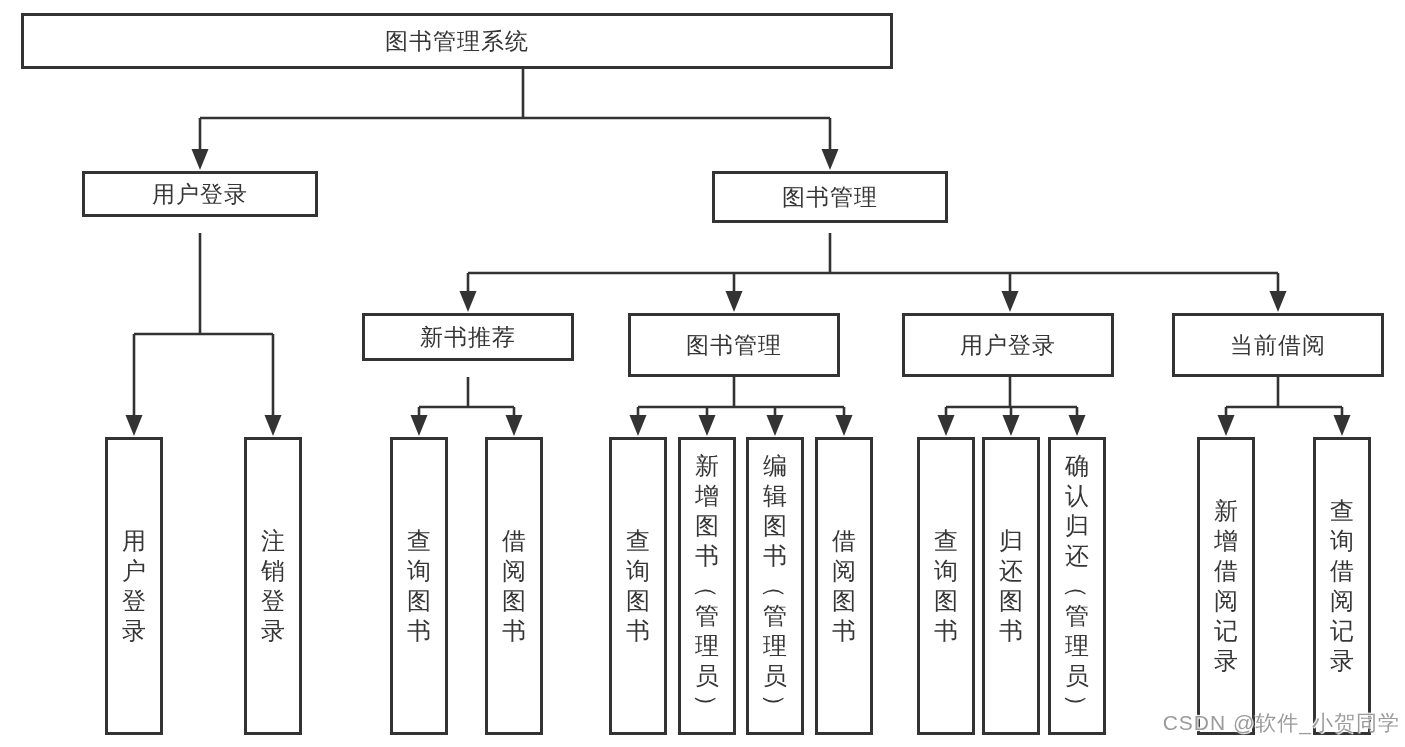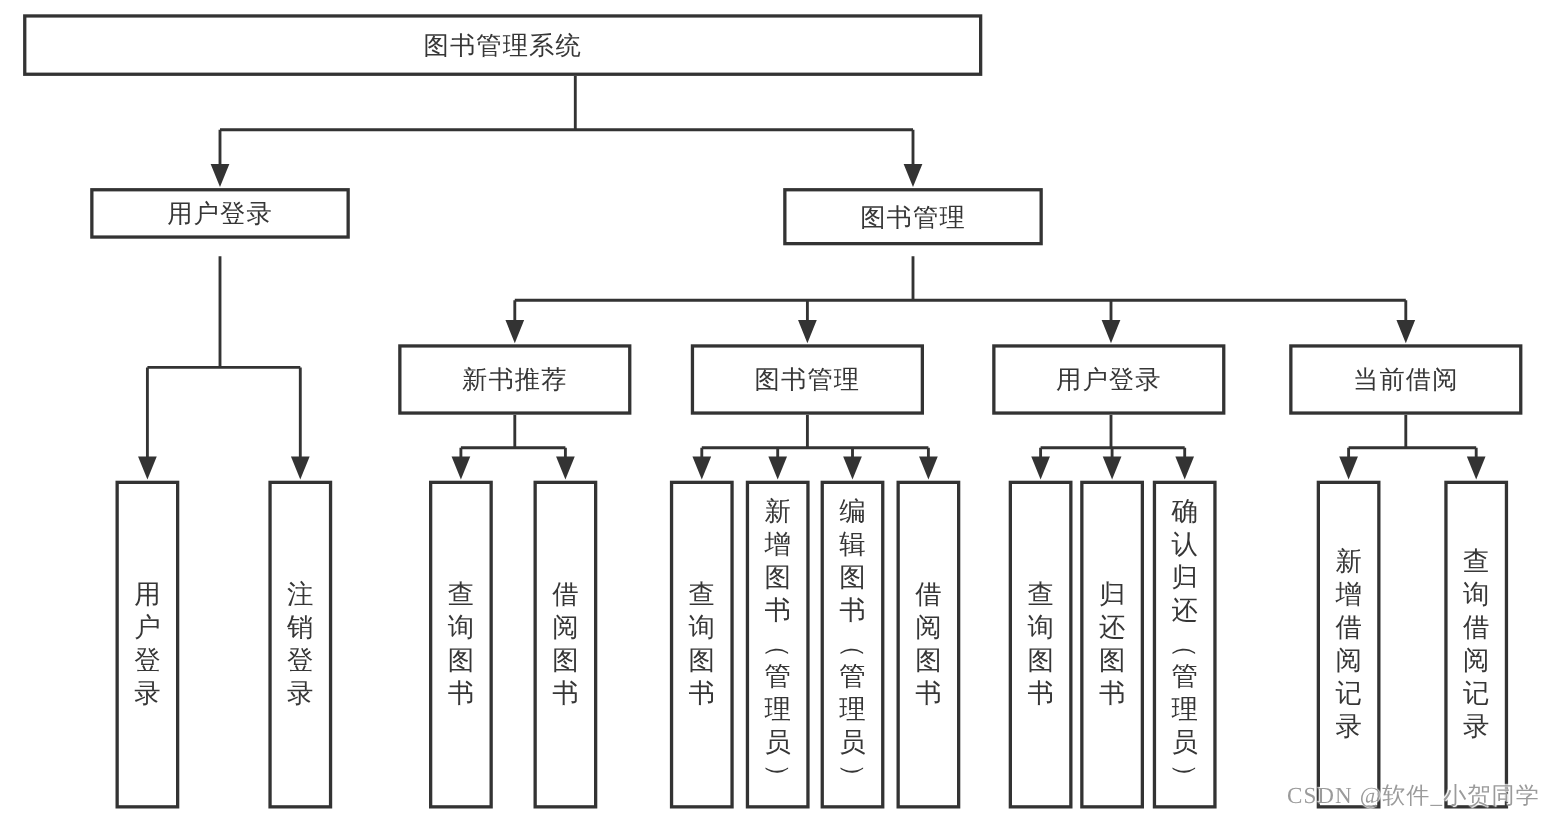--- a/index.html
+++ b/index.html
@@ -42,21 +42,20 @@
   .rot { transform: rotate(90deg); }
   .watermark {
     position: absolute;
     right: 5px; top: 709px;
     z-index: 3;
     font-size: 21px;
     color: var(--wm);
     letter-spacing: 1px;
     text-shadow: 0 0 2px #fff, 1px 1px 1px #fff, -1px -1px 1px #fff;
     white-space: nowrap;
-    font-family: Liberation Serif, serif;
   }
 </style>
 </head>
 <body>
 
 <svg class="connectors" width="1405" height="747" viewBox="0 0 1405 747">
   <g>
     <path d="M523 69 V118 M200 118 H830 M200 118 V152 M830 118 V152"></path>
     <polygon points="191.5,149 208.5,149 200,170"></polygon>
     <polygon points="821.5,149 838.5,149 830,170"></polygon>
@@ -102,21 +101,21 @@
   <span>图书管理系统</span>
 </div>
 
 <div class="box hbox" style="left:82px;top:171px;width:236px;height:46px">
   <span>用户登录</span>
 </div>
 <div class="box hbox" style="left:712px;top:171px;width:236px;height:52px">
   <span>图书管理</span>
 </div>
 
-<div class="box hbox" style="left:362px;top:313px;width:212px;height:64px">
+<div class="box hbox" style="left:362px;top:313px;width:212px;height:48px">
   <span>新书推荐</span>
 </div>
 <div class="box hbox" style="left:628px;top:313px;width:212px;height:64px">
   <span>图书管理</span>
 </div>
 <div class="box hbox" style="left:902px;top:313px;width:212px;height:64px">
   <span>用户登录</span>
 </div>
 <div class="box hbox" style="left:1172px;top:313px;width:212px;height:64px">
   <span>当前借阅</span>

